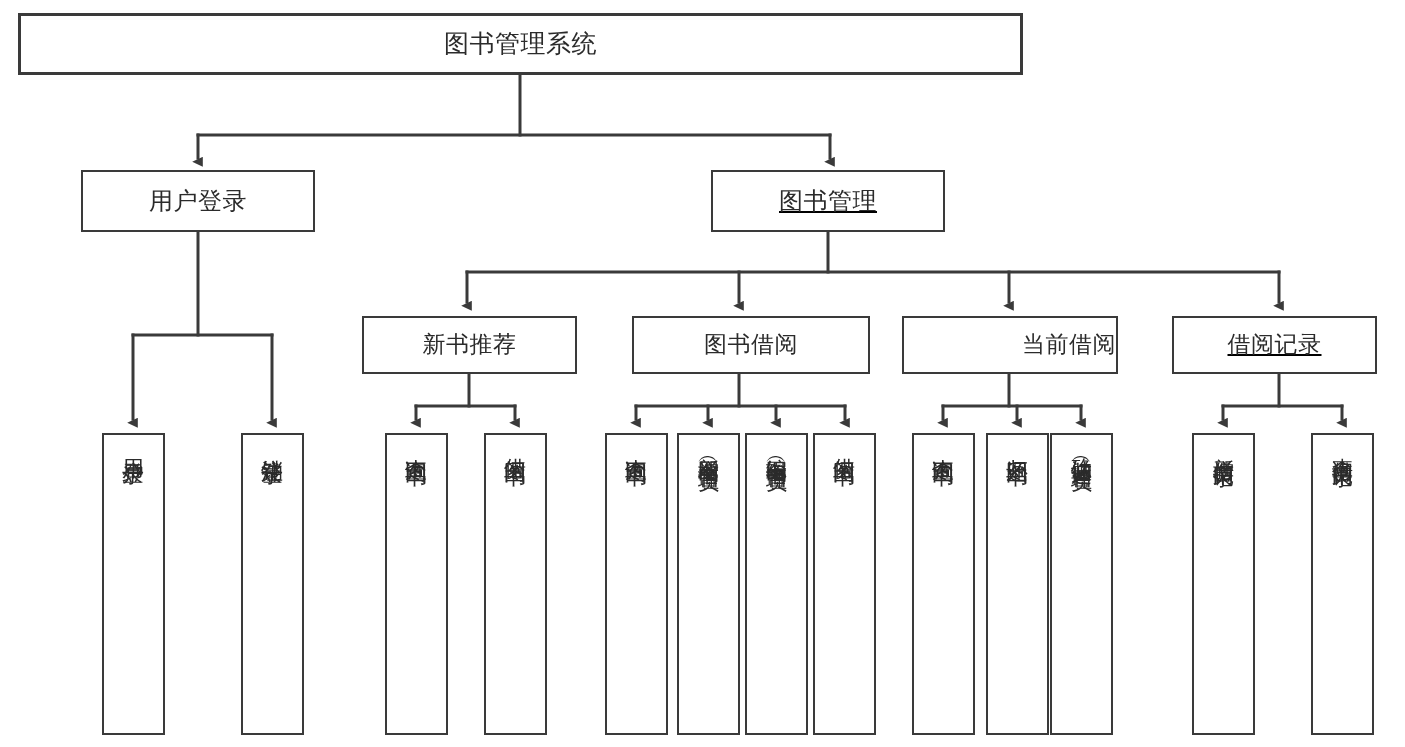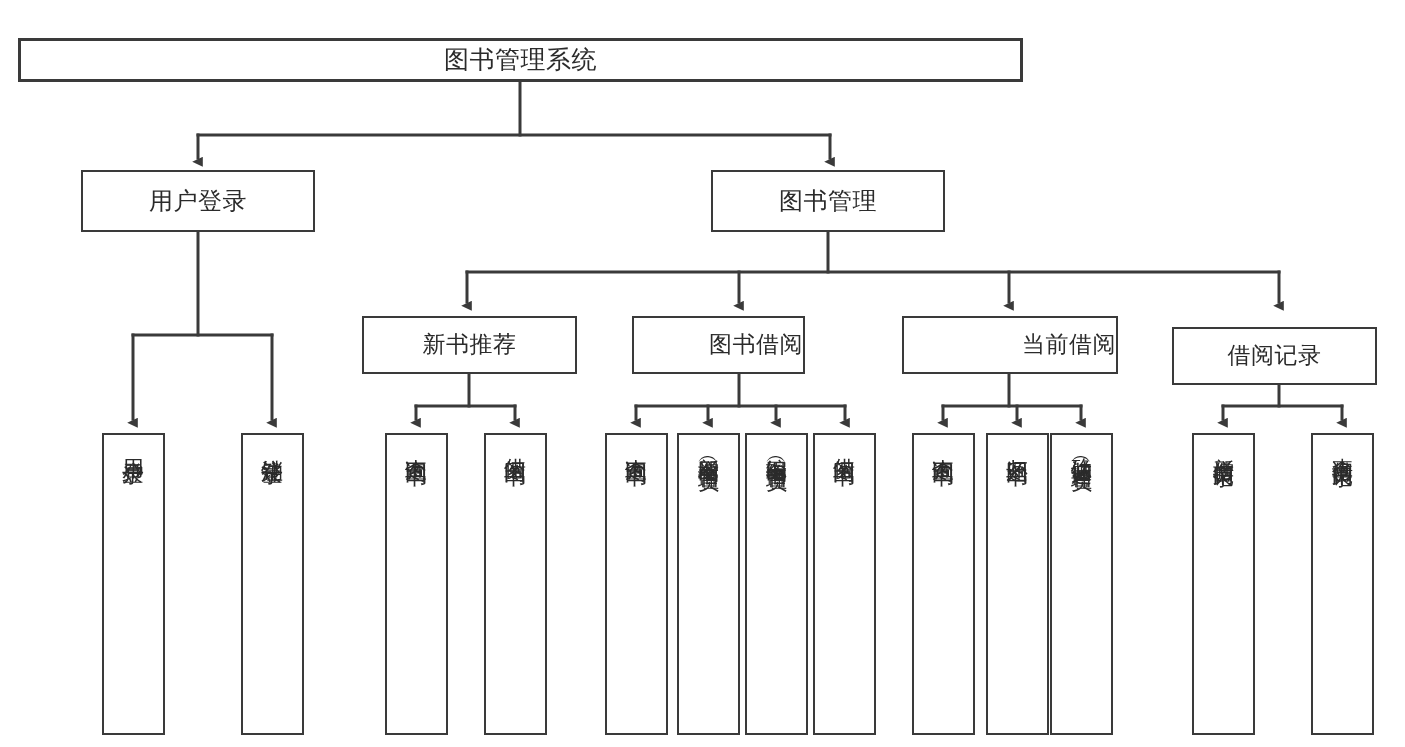--- a/index.html
+++ b/index.html
@@ -78,41 +78,41 @@
       <path d="M1017,406 L1017,419" marker-end="url(#arw)"></path>
       <path d="M1081,406 L1081,419" marker-end="url(#arw)"></path>
 
       <path d="M1279,374 L1279,406"></path>
       <path d="M1223,406 L1342,406"></path>
       <path d="M1223,406 L1223,419" marker-end="url(#arw)"></path>
       <path d="M1342,406 L1342,419" marker-end="url(#arw)"></path>
     </g>
   </svg>
 
-  <div class="node root" id="n-root" style="left: 18px; top: 13px; width: 1005px; height: 44px; margin-top: 25px;">
+  <div class="node root" id="n-root" style="left: 18px; top: 13px; width: 1005px; height: 62px;">
     <span class="lbl">图书管理系统</span>
   </div>
 
   <div class="node lvl2" id="n-l2-0" style="left: 81px; top: 170px; width: 234px; height: 62px;">
     <span class="lbl">用户登录</span>
   </div>
-  <div class="node lvl2" id="n-l2-1" style="left: 711px; top: 170px; width: 234px; height: 62px;">
+  <div class="node lvl2" id="n-l2-1" style="left: 711px; top: 170px; width: 234px; height: 62px; text-decoration: underline;">
     <span class="lbl">图书管理</span>
   </div>
 
   <div class="node lvl3" id="n-l3-0" style="left: 362px; top: 316px; width: 215px; height: 58px;">
     <span class="lbl">新书推荐</span>
   </div>
-  <div class="node lvl3" id="n-l3-1" style="left: 632px; top: 316px; width: 173px; height: 58px; justify-content: flex-end;">
+  <div class="node lvl3" id="n-l3-1" style="left: 632px; top: 316px; width: 238px; height: 58px;">
     <span class="lbl">图书借阅</span>
   </div>
   <div class="node lvl3" id="n-l3-2" style="left: 902px; top: 316px; width: 216px; height: 58px; justify-content: flex-end;">
     <span class="lbl">当前借阅</span>
   </div>
-  <div class="node lvl3" id="n-l3-3" style="left: 1172px; top: 327px; width: 205px; height: 58px;">
+  <div class="node lvl3" id="n-l3-3" style="left: 1172px; top: 316px; width: 205px; height: 58px; text-decoration: underline;">
     <span class="lbl">借阅记录</span>
   </div>
 
   <div class="node leaf" id="n-lf-0" style="left: 102px; top: 433px; width: 63px; height: 302px;">
     <span class="lbl">用户登录</span>
     </div>
   <div class="node leaf" id="n-lf-1" style="left: 241px; top: 433px; width: 63px; height: 302px;">
     <span class="lbl">注销登录</span>
     </div>
   <div class="node leaf" id="n-lf-2" style="left: 385px; top: 433px; width: 63px; height: 302px;">

